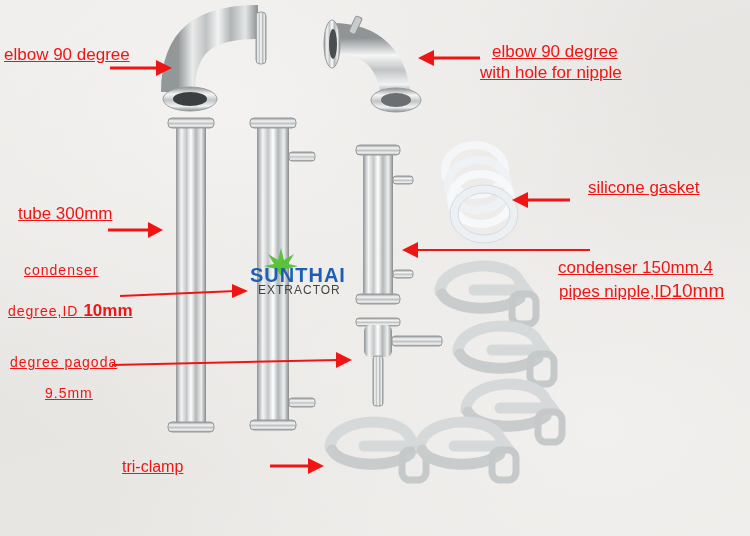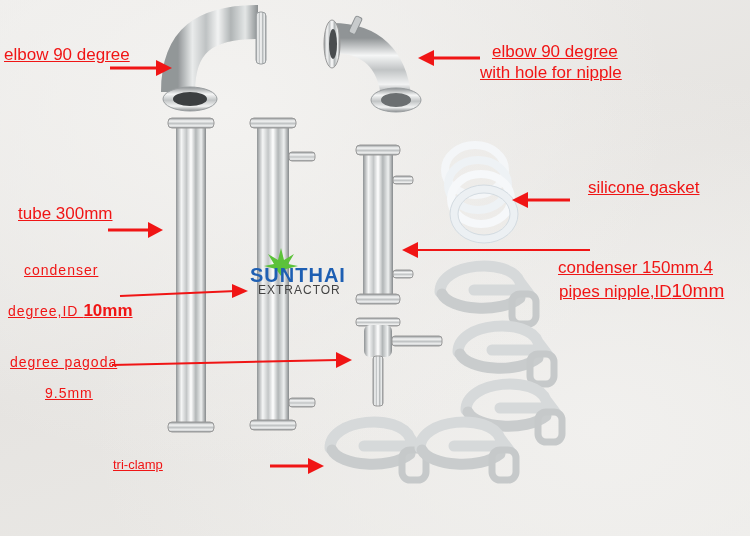--- a/index.html
+++ b/index.html
@@ -177,15 +177,15 @@
   <div class="lbl mid" style="left:8px;top:301px;"><span>degree,ID </span><b>10mm</b></div>
 
   <div class="lbl big" style="left:588px;top:178px;text-align:right;">silicone gasket</div>
 
   <div class="lbl big" style="left:558px;top:258px;">condenser 150mm.4</div>
   <div class="lbl big" style="left:559px;top:280px;"><span>pipes nipple,ID</span><span style="font-size:19px;">10mm</span></div>
 
   <div class="lbl mid" style="left:10px;top:354px;">degree pagoda</div>
   <div class="lbl mid" style="left:45px;top:373px;margin-top:12px;">9.5mm</div>
 
-  <div class="lbl big" style="left:113px;top:458px;font-size:13px;">tri-clamp</div>
+  <div class="lbl big" style="left:122px;top:458px;font-size:16px;">tri-clamp</div>
 
 </div>
 
 </body></html>

